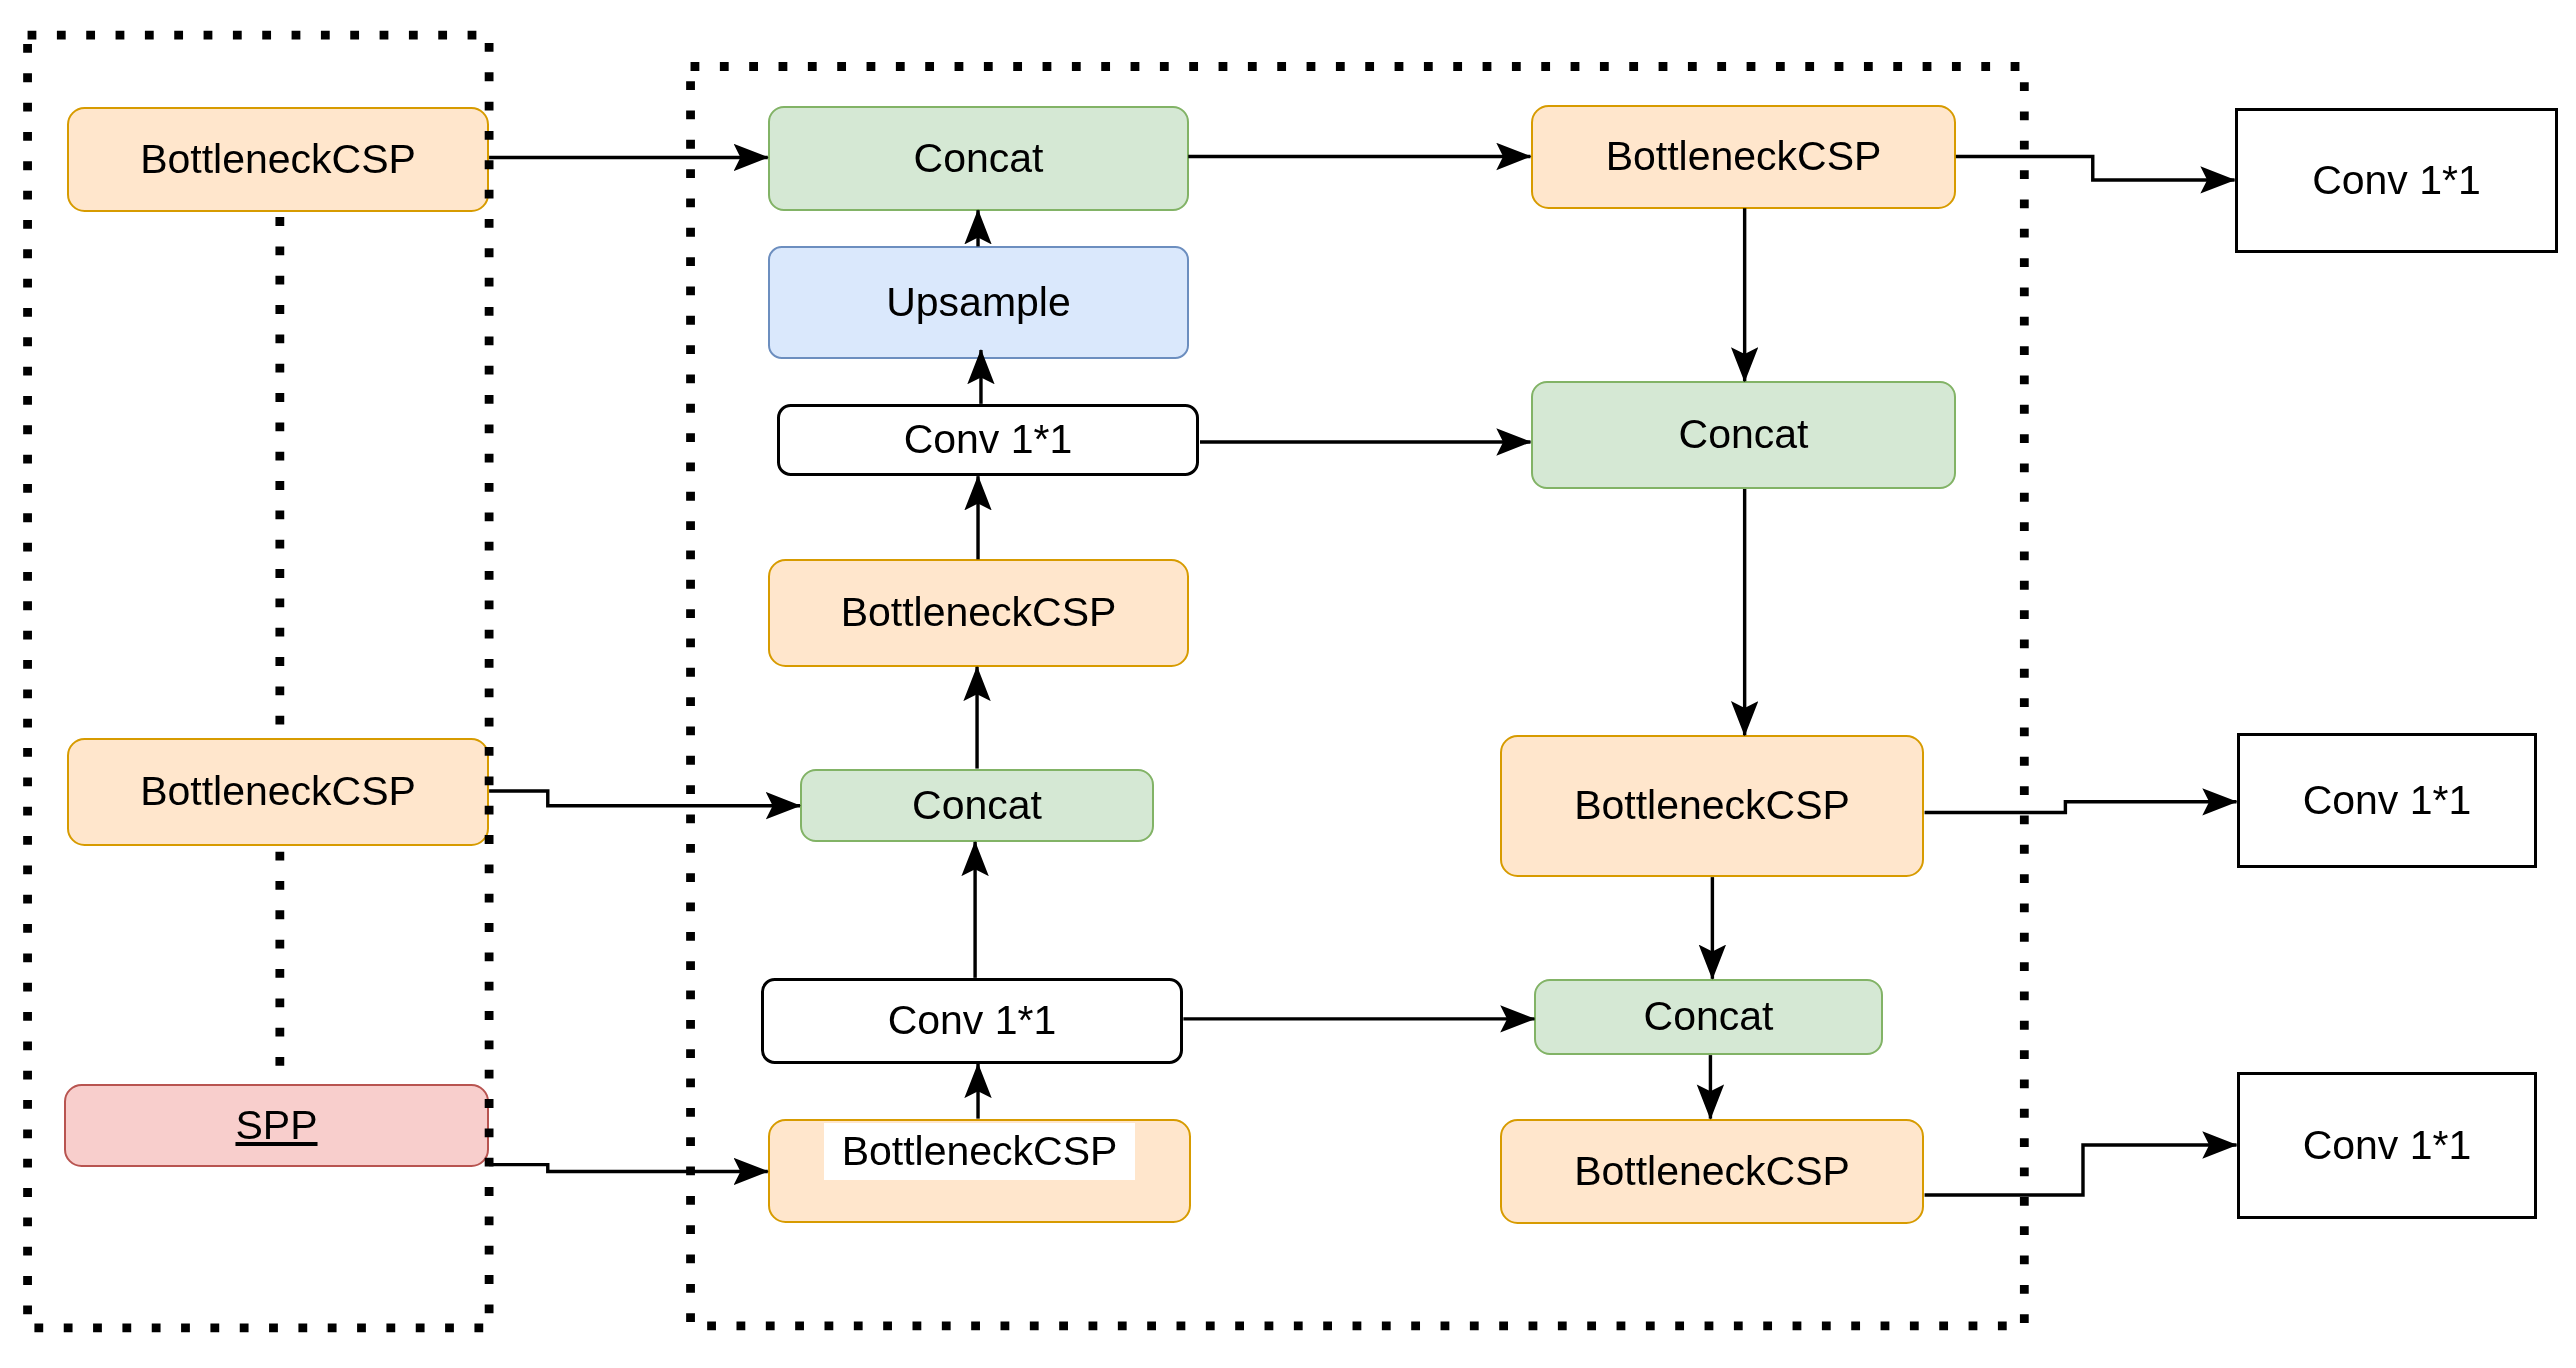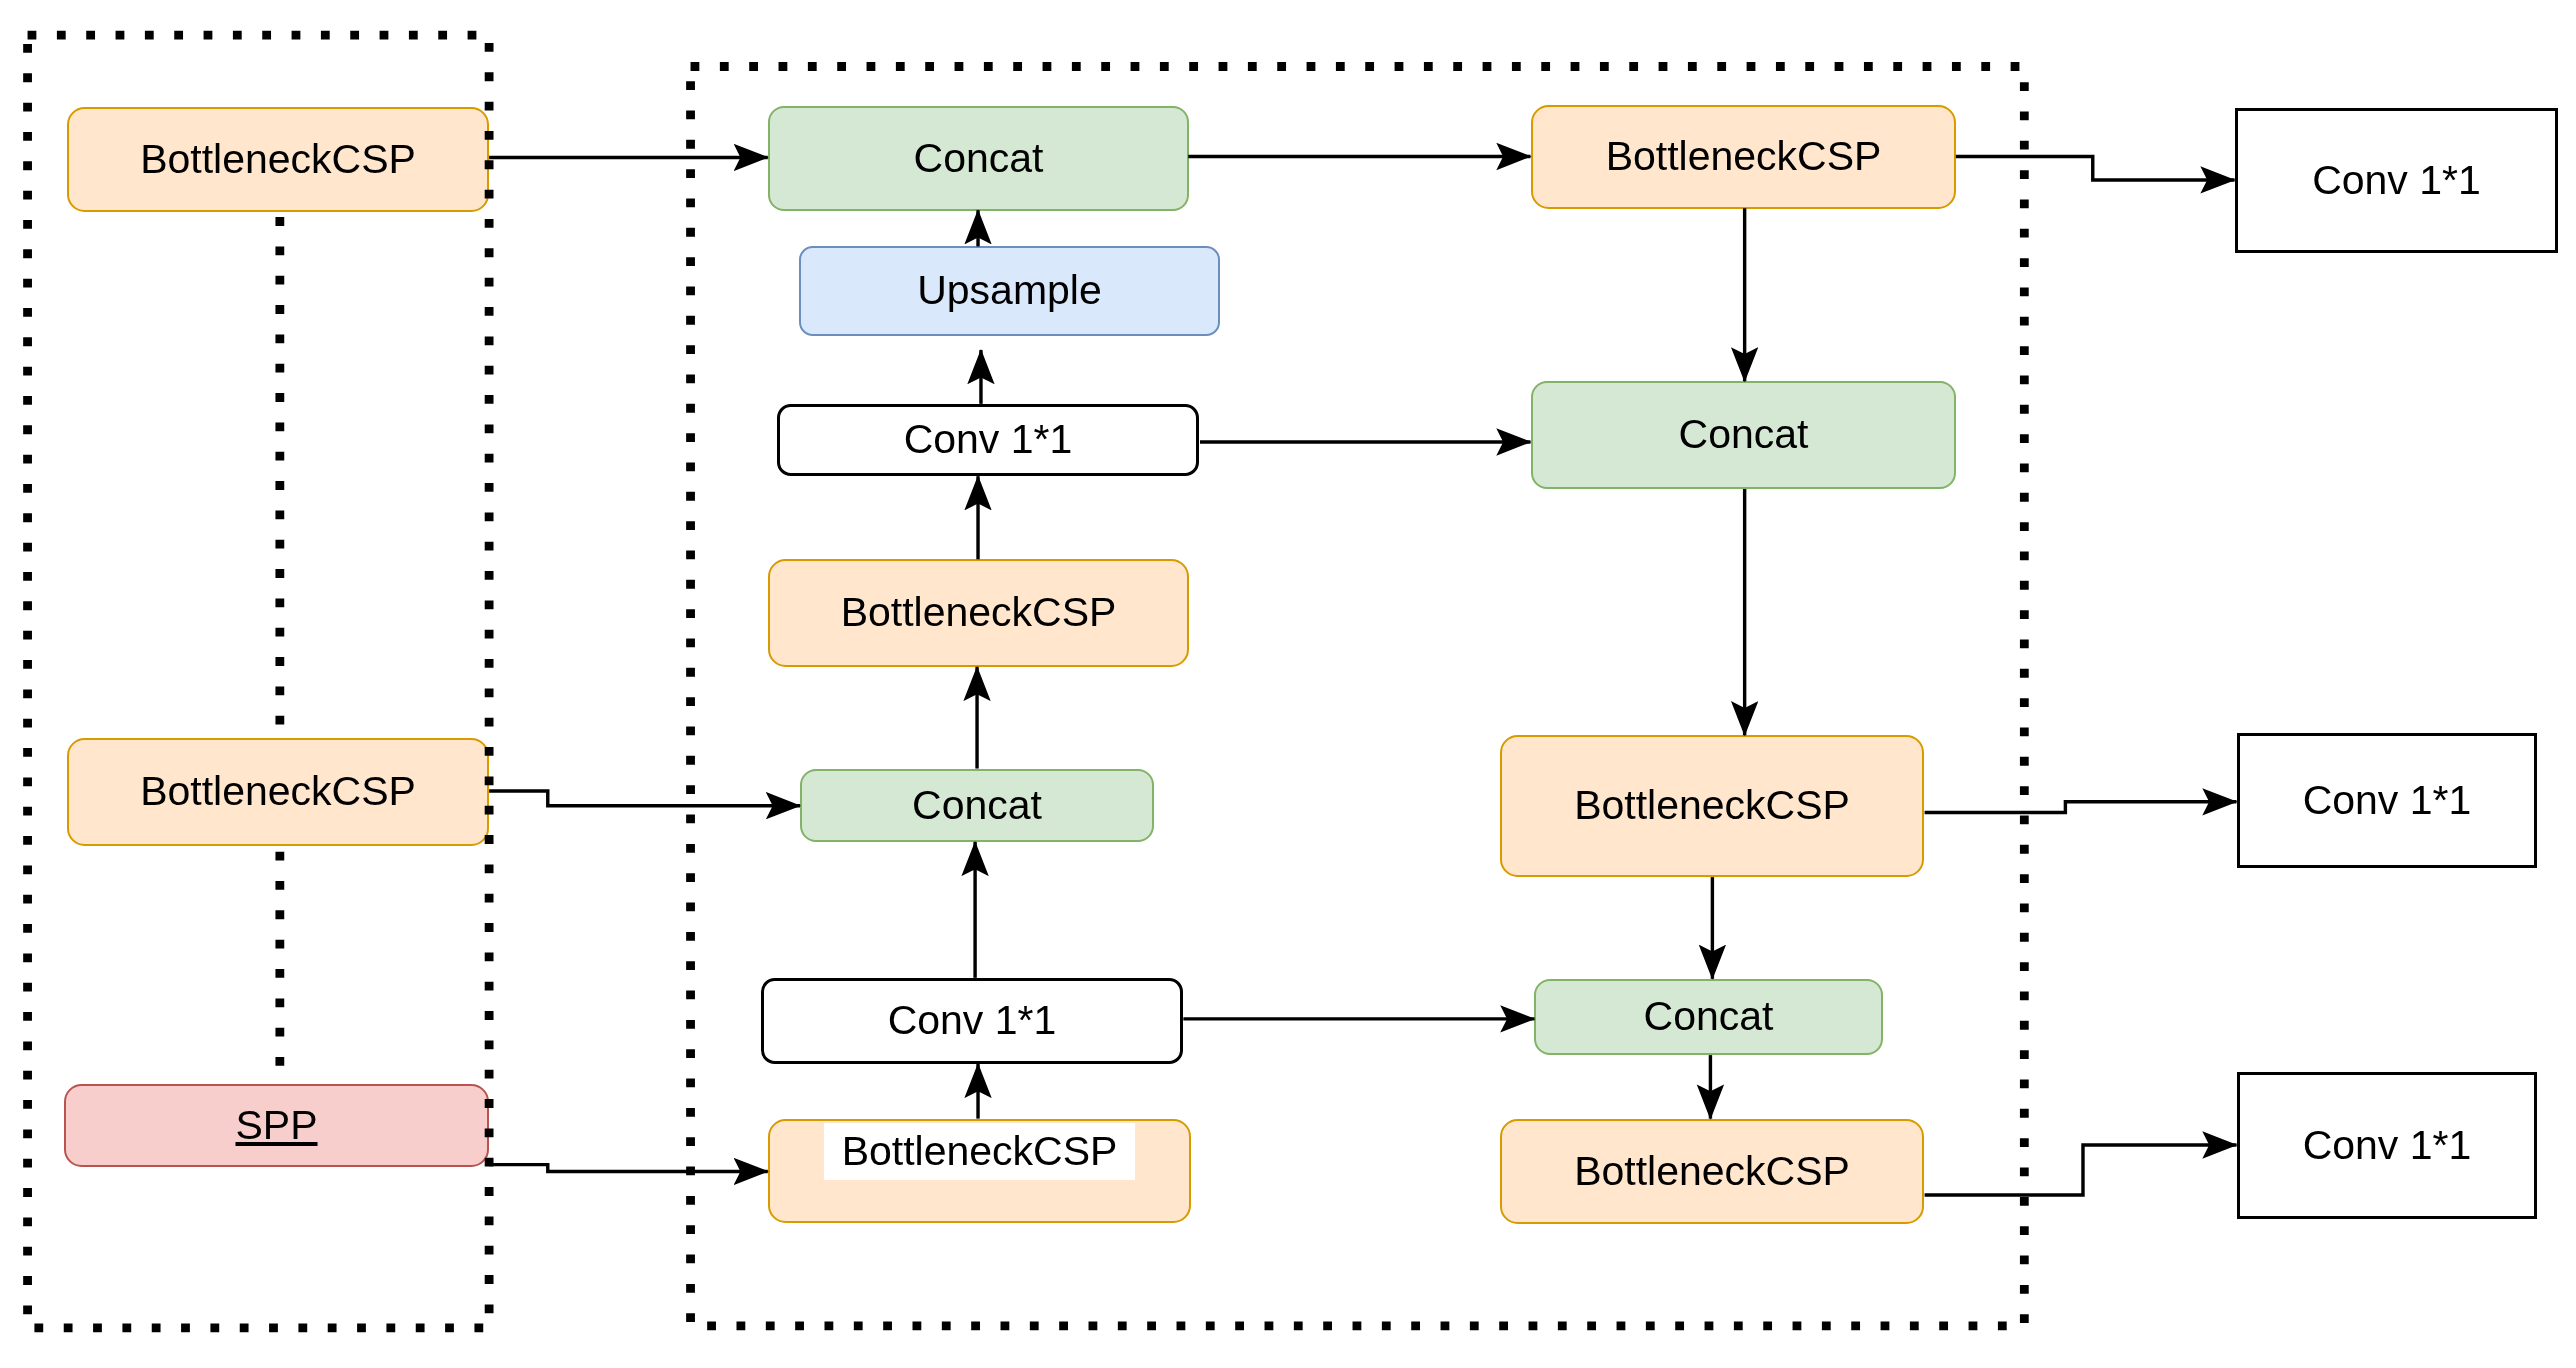--- a/index.html
+++ b/index.html
@@ -42,21 +42,21 @@
   <div class="node orange" style="left:67px;top:738px;width:422px;height:108px;">
     <span class="lbl">BottleneckCSP</span>
   </div>
   <div class="node pink" style="left:64px;top:1084px;width:425px;height:83px;text-decoration:underline;">
     <span class="lbl">SPP</span>
   </div>
 
   <div class="node green" style="left:768px;top:106px;width:421px;height:105px;">
     <span class="lbl">Concat</span>
   </div>
-  <div class="node blue" style="left:768px;top:246px;width:421px;height:90px;margin-left:31px;">
+  <div class="node blue" style="left:768px;top:246px;width:421px;height:113px;">
     <span class="lbl">Upsample</span>
   </div>
   <div class="node conv" style="left:777px;top:404px;width:422px;height:72px;">
     <span class="lbl">Conv 1*1</span>
   </div>
   <div class="node orange" style="left:768px;top:559px;width:421px;height:108px;">
     <span class="lbl">BottleneckCSP</span>
   </div>
   <div class="node green" style="left:800px;top:769px;width:354px;height:73px;">
     <span class="lbl">Concat</span>

